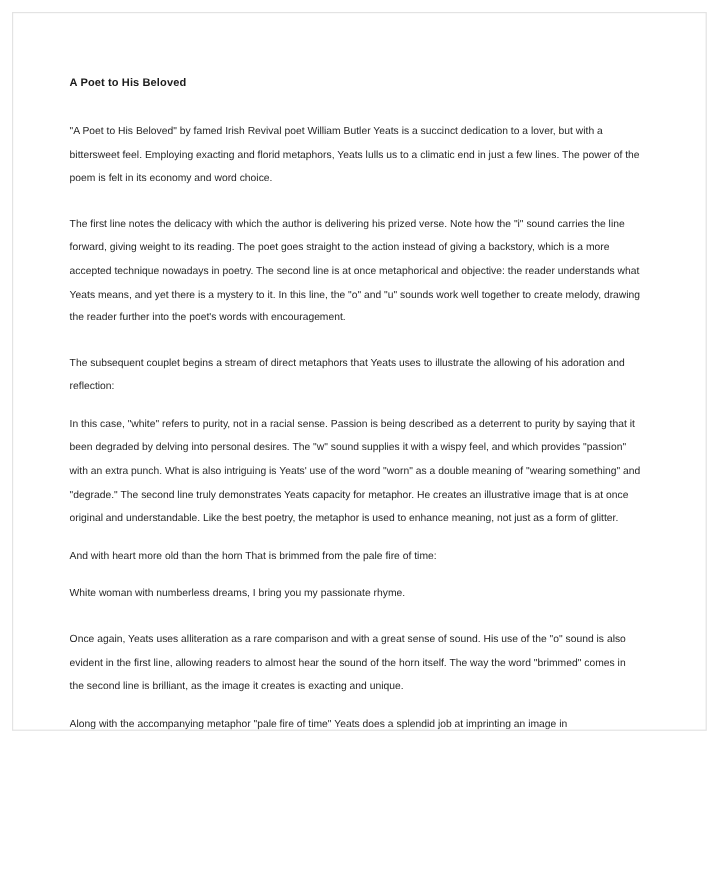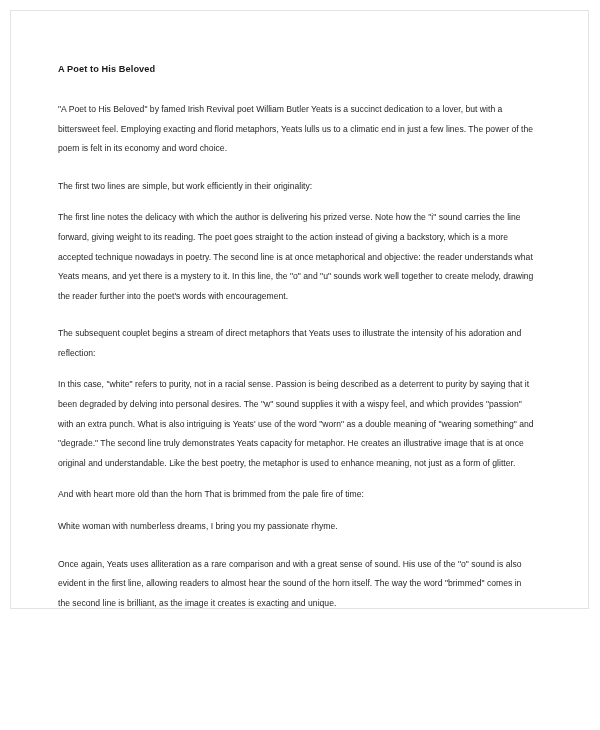--- a/index.html
+++ b/index.html
@@ -82,26 +82,25 @@
 </head>
 <body>
 
 <div class="page-frame">
   <div class="doc-body">
 
     <h1 class="doc-title">A Poet to His Beloved</h1>
 
     <p class="para">"A Poet to His Beloved" by famed Irish Revival poet William Butler Yeats is a succinct dedication to a lover, but with a bittersweet feel. Employing exacting and florid metaphors, Yeats lulls us to a climatic end in just a few lines. The power of the poem is felt in its economy and word choice.</p>
 
-    <p class="para tight-after">The first two lines are simple, but work efficiently in their originality:</p>
 
 
     <p class="para">The first line notes the delicacy with which the author is delivering his prized verse. Note how the "i" sound carries the line forward, giving weight to its reading. The poet goes straight to the action instead of giving a backstory, which is a more accepted technique nowadays in poetry. The second line is at once metaphorical and objective: the reader understands what Yeats means, and yet there is a mystery to it. In this line, the "o" and "u" sounds work well together to create melody, drawing the reader further into the poet's words with encouragement.</p>
 
-    <p class="para tight-after">The subsequent couplet begins a stream of direct metaphors that Yeats uses to illustrate the intensity of his adoration and reflection:</p>
+    <p class="para tight-after">The subsequent couplet begins a stream of direct metaphors that Yeats uses to illustrate the allowing of his adoration and reflection:</p>
 
 
     <p class="para tight-after">In this case, "white" refers to purity, not in a racial sense. Passion is being described as a deterrent to purity by saying that it been degraded by delving into personal desires. The "w" sound supplies it with a wispy feel, and which provides "passion" with an extra punch. What is also intriguing is Yeats' use of the word "worn" as a double meaning of "wearing something" and "degrade." The second line truly demonstrates Yeats capacity for metaphor. He creates an illustrative image that is at once original and understandable. Like the best poetry, the metaphor is used to enhance meaning, not just as a form of glitter.</p>
 
     <p class="quote-line pair-top">And with heart more old than the horn That is brimmed from the pale fire of time:</p>
 
     <p class="quote-line">White woman with numberless dreams, I bring you my passionate rhyme.</p>
 
     <p class="para tight-after">Once again, Yeats uses alliteration as a rare comparison and with a great sense of sound. His use of the "o" sound is also evident in the first line, allowing readers to almost hear the sound of the horn itself. The way the word "brimmed" comes in the second line is brilliant, as the image it creates is exacting and unique.</p>
 

